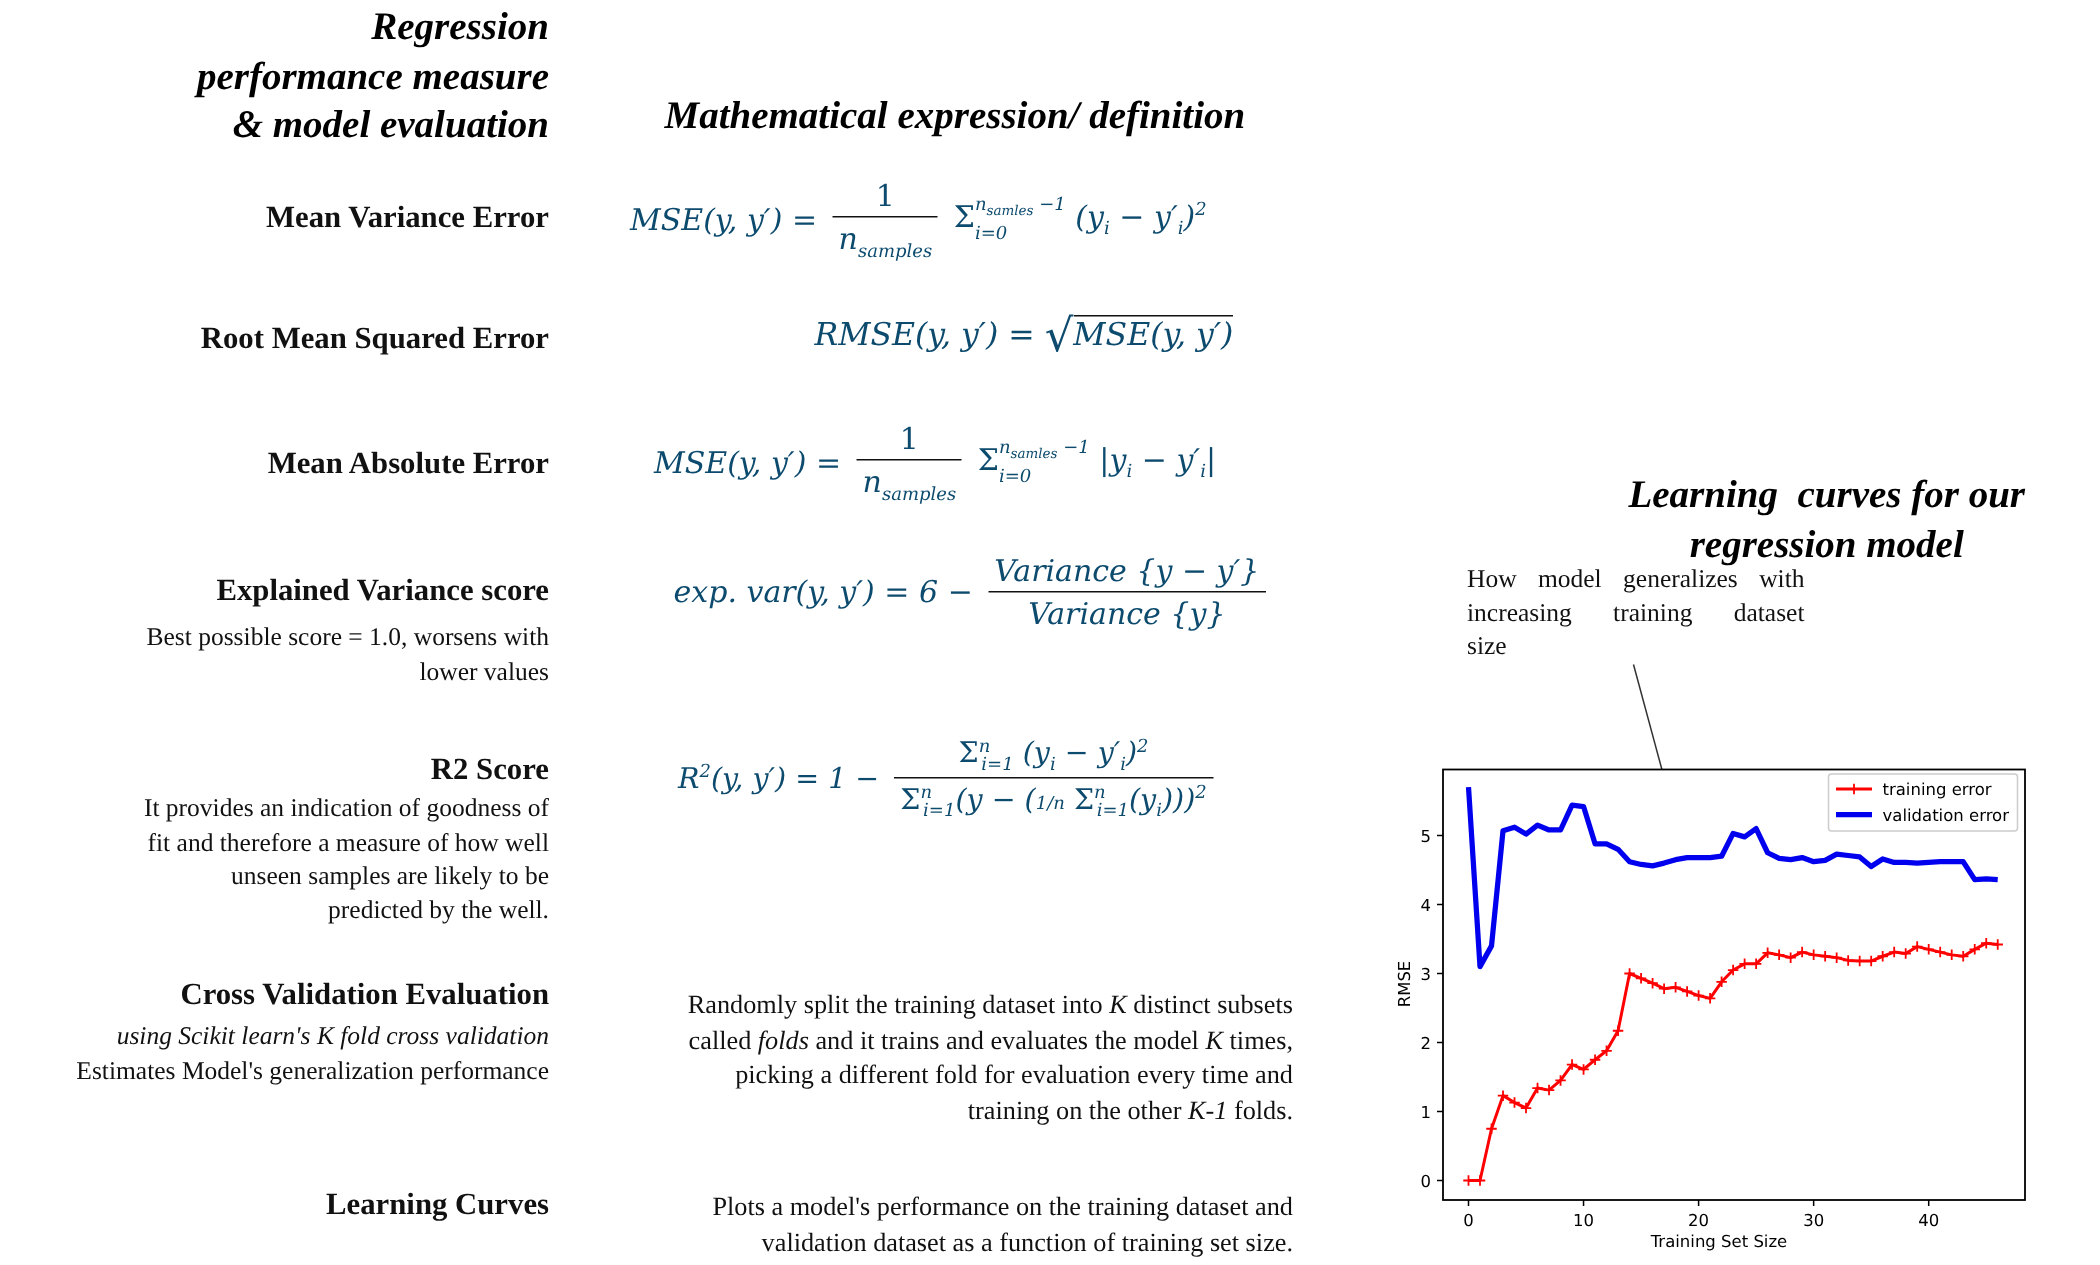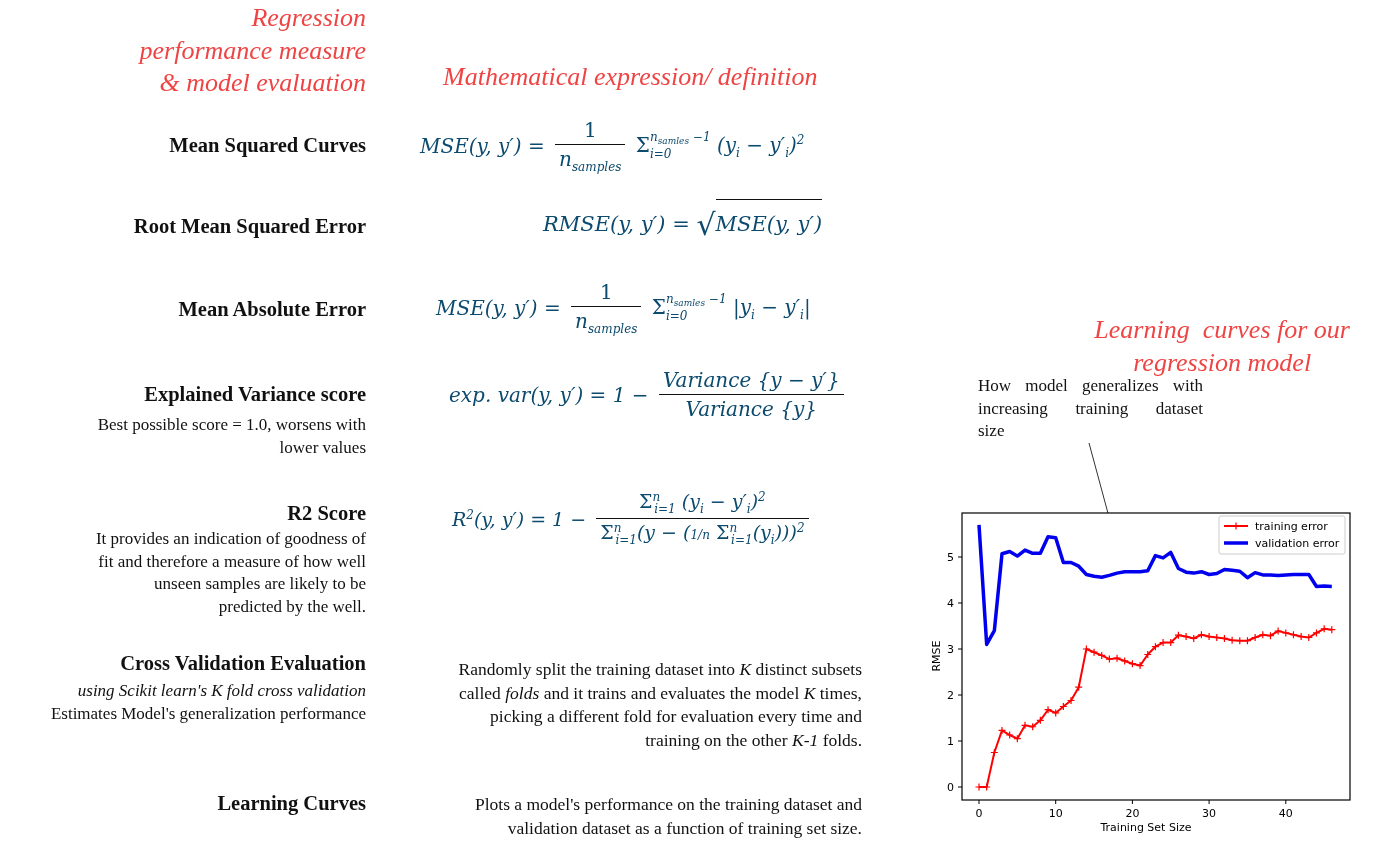--- a/index.html
+++ b/index.html
@@ -1,19 +1,19 @@
 <!DOCTYPE html>
 <html><head>
 <meta charset="utf-8">
 <style>
   html, body { margin:0; padding:0; background:#fff; }
   body { width:1400px; height:843px; position:relative; overflow:hidden;
          font-family:"Liberation Serif", "DejaVu Serif", serif; color:#111; }
   .abs { position:absolute; }
-  .title-dark { color:#ef4444; font-weight:normal; font-style:italic; }
+  .title-dark { color:#000000; font-weight:bold; font-style:italic; }
   .header-left { left:0; top:2px; width:366px; text-align:right; font-size:26px; line-height:32.5px; }
   .header-mid { left:443px; top:62px; font-size:26px; }
   .label { right:1034px; text-align:right; font-weight:bold; font-size:20.5px; white-space:nowrap; }
   .desc { right:1034px; text-align:right; font-size:17px; line-height:22.5px; }
   .formula { font-family:"DejaVu Serif", serif; font-style:italic; font-size:20px; white-space:nowrap; color:#0c4a6e; }
   .frac { display:inline-block; vertical-align:middle; text-align:center; margin:0 4px; }
   .frac .num { display:block; padding:0 4px 2px; border-bottom:1.3px solid #111; }
   .frac .den { display:block; padding:2px 4px 0; }
   .up { font-style:normal; }
   sub, sup { font-size:12px; }
@@ -28,21 +28,21 @@
   <div>Regression</div>
   <div>performance measure</div>
   <div>&amp; model evaluation</div>
 </div>
 <div class="abs header-mid title-dark">Mathematical expression/ definition</div>
 <div class="abs title-dark" style="right:50px; top:282px; text-align:center; font-size:26px; line-height:32.5px;margin-top:32px;">
   <div style="white-space:pre">Learning  curves for our</div>
   <div>regression model</div>
 </div>
 
-<div class="abs label" style="top:134px">Mean Squared Curves</div>
+<div class="abs label" style="top:134px">Mean Variance Error</div>
 <div class="abs label" style="top:215px">Root Mean Squared Error</div>
 <div class="abs label" style="top:298px">Mean Absolute Error</div>
 <div class="abs label" style="top:383px">Explained Variance score</div>
 <div class="abs desc" style="top:414px; width:320px;">
   <div>Best possible score = 1.0, worsens with</div>
   <div>lower values</div>
 </div>
 <div class="abs label" style="top:502px">R2 Score</div>
 <div class="abs desc" style="top:528px; width:340px;">
   <div>It provides an indication of goodness of</div>
@@ -61,34 +61,34 @@
   <span style="vertical-align:middle">MSE(y, y′) =</span>
   <span class="frac">
     <span class="num up">1</span>
     <span class="den">n<sub>samples</sub></span>
   </span>
   <span style="vertical-align:middle"><span class="up">Σ</span><span style="display:inline-block; vertical-align:middle; line-height:13px; font-size:12px;"><span style="display:block">n<sub style="font-size:9px">samles</sub> −1</span><span style="display:block">i=0</span></span> (y<sub>i</sub> − y′<sub>i</sub>)<sup>2</sup></span>
 </div>
 
 <div class="abs formula" style="left:543px; top:207px; font-size:21px;">
   <span>RMSE(y, y′) =</span>
-  <span class="up" style="font-size:30px; vertical-align:-4px;">√</span><span style="border-top:1.3px solid #111; padding-top:12px;margin-top:32px;">MSE(y, y′)</span>
+  <span class="up" style="font-size:30px; vertical-align:-4px;">√</span><span style="border-top:1.3px solid #111; padding-top:0;margin-top:32px;">MSE(y, y′)</span>
 </div>
 
 <div class="abs formula" style="left:436px; top:280px;">
   <span style="vertical-align:middle">MSE(y, y′) =</span>
   <span class="frac">
     <span class="num up">1</span>
     <span class="den">n<sub>samples</sub></span>
   </span>
   <span style="vertical-align:middle"><span class="up">Σ</span><span style="display:inline-block; vertical-align:middle; line-height:13px; font-size:12px;"><span style="display:block">n<sub style="font-size:9px">samles</sub> −1</span><span style="display:block">i=0</span></span> |y<sub>i</sub> − y′<sub>i</sub>|</span>
 </div>
 
 <div class="abs formula" style="left:449px; top:368px;">
-  <span style="vertical-align:middle">exp. var(y, y′) = 1 −</span>
+  <span style="vertical-align:middle">exp. var(y, y′) = 6 −</span>
   <span class="frac">
     <span class="num">Variance {y − y′}</span>
     <span class="den">Variance {y}</span>
   </span>
 </div>
 
 <div class="abs formula" style="left:452px; top:490px; font-size:19px;">
   <span style="vertical-align:middle">R<sup>2</sup>(y, y′) = 1 −</span>
   <span class="frac">
     <span class="num"><span class="up">Σ</span><sup>n</sup><sub style="margin-left:-6px">i=1</sub> (y<sub>i</sub> − y′<sub>i</sub>)<sup>2</sup></span>

